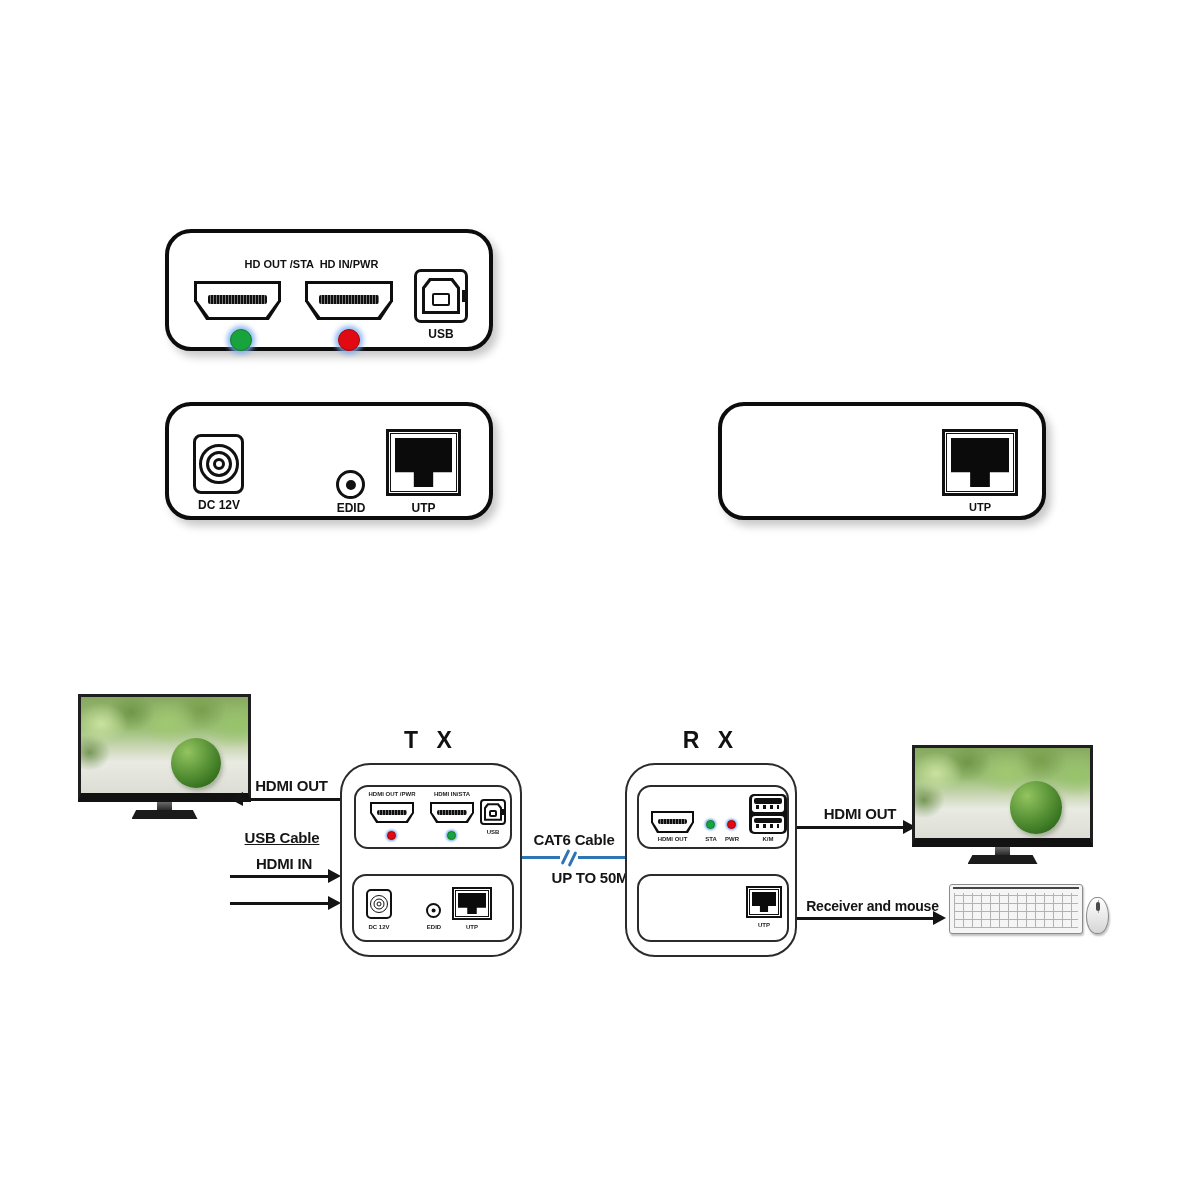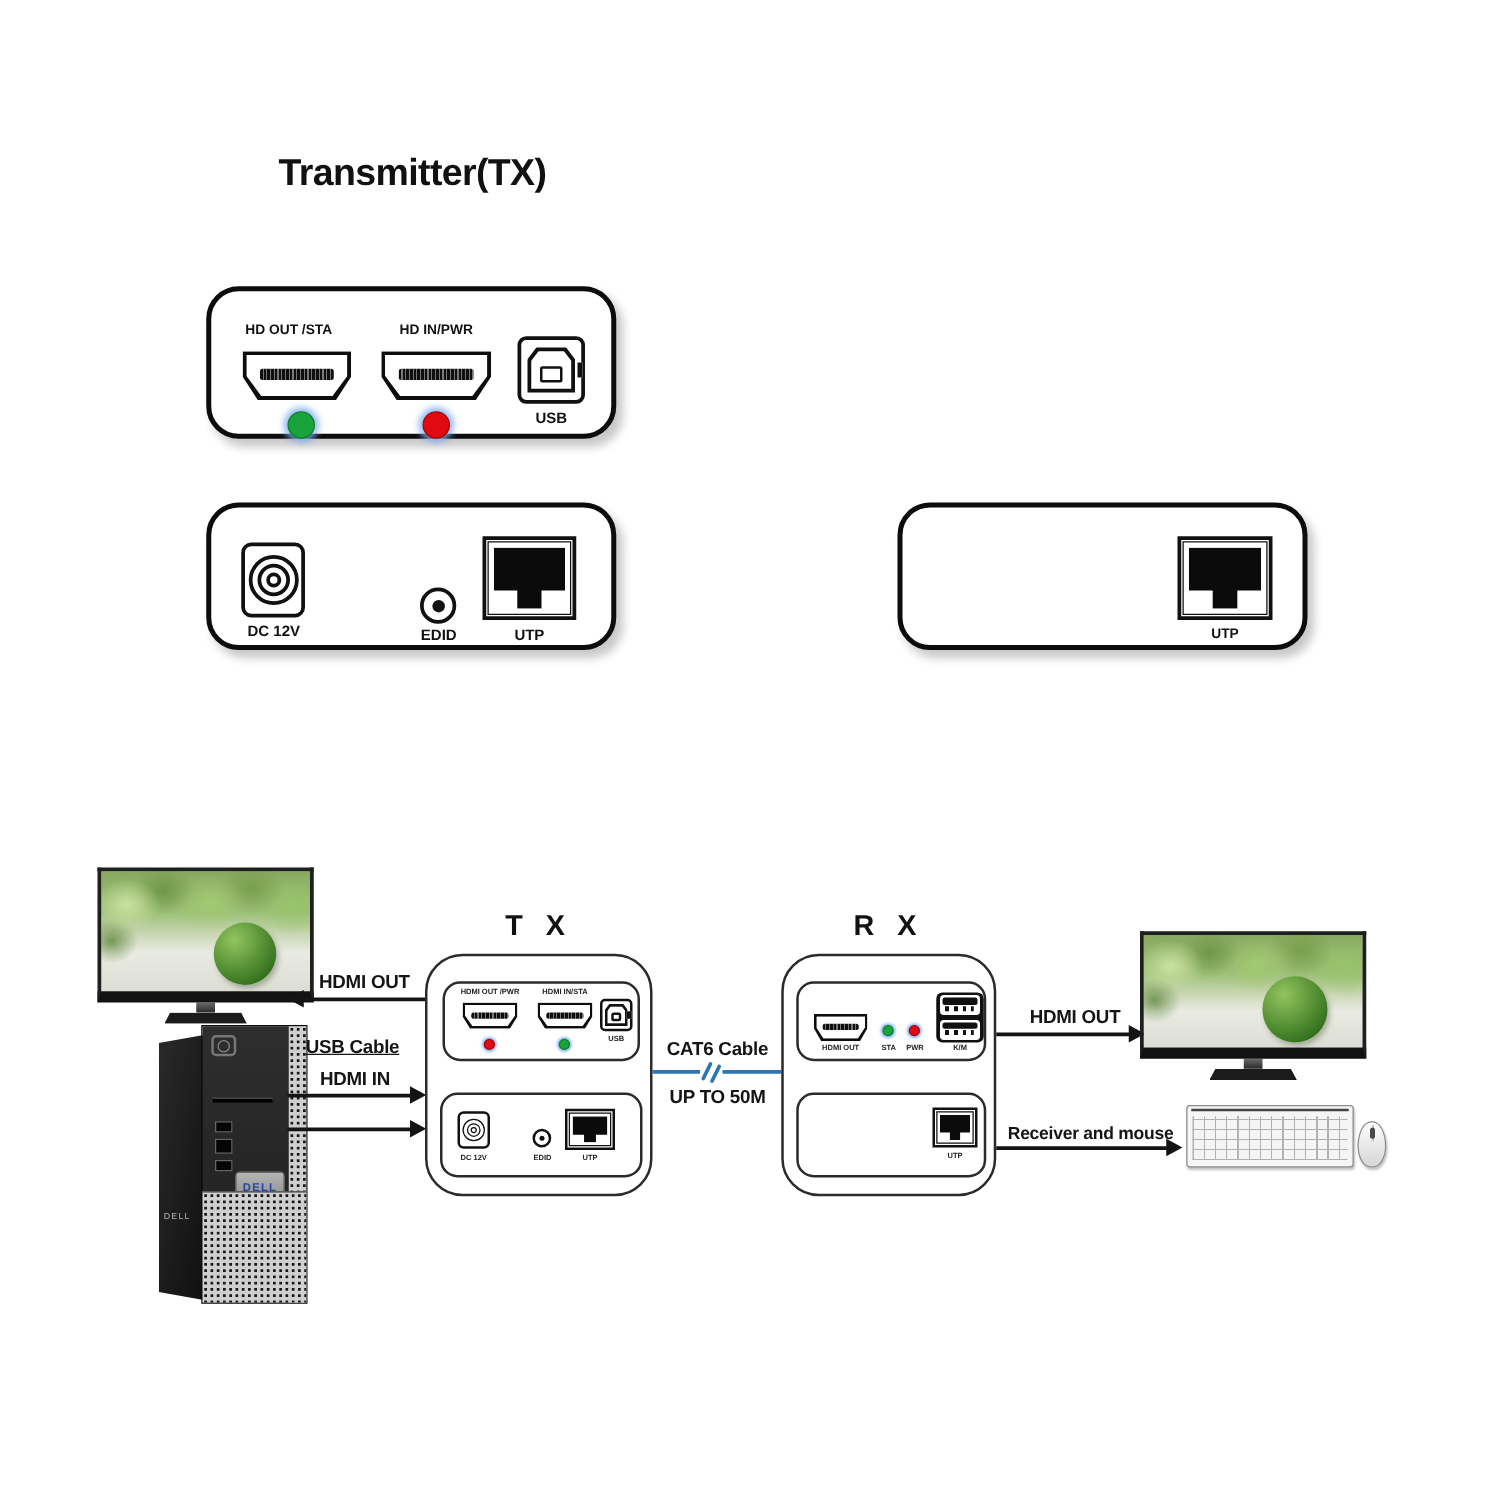--- a/index.html
+++ b/index.html
@@ -147,24 +147,23 @@
          border-radius:48% 48% 46% 46% / 55% 55% 48% 48%;box-sizing:border-box;
          box-shadow:1px 2px 2px rgba(0,0,0,0.25);}
   .mouse-wheel{position:absolute;left:50%;top:4px;transform:translateX(-50%);width:4px;height:9px;background:#4a4a4a;border-radius:2px;}
   .mouse-line{position:absolute;left:50%;top:2px;width:1px;height:13px;background:#aaa;}
 </style>
 </head>
 <body>
 
 <div id="stage">
 
-  <div class="abs big-title ctr" style="left:185px;top:122px;width:290px;">Transmitter(TX)</div>
 
   <div class="panel" style="left:165px;top:229px;width:328px;height:122px;">
-    <div class="port-lbl" style="left:2px;top:25px;width:120px;">HD OUT /STA</div>
+    <div class="port-lbl" style="left:25px;top:25px;width:120px;text-align:right;">HD OUT /STA</div>
     <div class="hdmi" style="left:25px;top:48px;width:87px;height:39px;">
       <div class="hdmi-body"></div>
         <div class="hdmi-inner"></div>
         <div class="hdmi-slot"></div>
     </div>
     <div class="led led-green" style="left:61px;top:96px;width:22px;height:22px;"></div>
 
     <div class="port-lbl" style="left:120px;top:25px;width:120px;">HD IN/PWR</div>
     <div class="hdmi" style="left:136px;top:48px;width:88px;height:39px;">
       <div class="hdmi-body"></div>
@@ -215,34 +214,20 @@
   </div>
 
   <div class="monitor" style="left:78px;top:694px;width:173px;">
     <div class="screen" style="width:167px;height:96px;">
       <div class="lime"></div>
     </div>
     <div class="mon-neck"></div>
     <div class="mon-base" style="width:66px;"></div>
   </div>
 
-  <div class="pc" style="left:127px;top:820px;width:119px;height:223px;">
-    <div class="pc-side"></div>
-    <div class="pc-side-txt">DELL</div>
-    <div class="pc-front">
-      <div class="pc-mesh-strip mesh"></div>
-      <div class="pc-power"></div>
-      <div class="pc-slot"></div>
-      <div class="pc-port" style="left:10px;top:76px;width:14px;height:9px;"></div>
-      <div class="pc-port" style="left:10px;top:90px;width:14px;height:12px;"></div>
-      <div class="pc-port" style="left:10px;top:107px;width:14px;height:9px;"></div>
-      <div class="pc-badge">DELL</div>
-      <div class="pc-mesh-bottom mesh"></div>
-    </div>
-  </div>
 
   <div class="flow-lbl" style="left:243px;top:777px;width:97px;">HDMI OUT</div>
   <div class="ah-l" style="left:230px;top:792px;"></div>
   <div class="hline" style="left:242px;top:798px;width:98px;"></div>
 
   <div class="flow-lbl" style="left:234px;top:855px;width:100px;">HDMI IN</div>
   <div class="hline" style="left:230px;top:875px;width:100px;"></div>
   <div class="ah-r" style="left:328px;top:869px;"></div>
 
   <div class="flow-lbl" style="left:230px;top:829px;width:104px;text-decoration:underline;">USB Cable</div>
@@ -293,21 +278,21 @@
       </div>
       <div class="mini-lbl" style="left:98px;top:48px;width:40px;">UTP</div>
     </div>
   </div>
 
   <div class="flow-lbl" style="left:523px;top:831px;width:102px;">CAT6 Cable</div>
   <div class="catline" style="left:522px;top:856px;width:103px;"></div>
   <div class="brk-gap" style="left:560px;top:848px;width:18px;height:19px;"></div>
   <div class="brk" style="left:564px;top:849px;"></div>
   <div class="brk" style="left:571px;top:851px;"></div>
-  <div class="flow-lbl" style="left:520px;top:869px;width:108px;">UP TO 50M</div>
+  <div class="flow-lbl" style="left:536px;top:869px;width:108px;">UP TO 50M</div>
 
   <div class="dbox-title" style="left:661px;top:727px;width:100px;">R X</div>
   <div class="dbox" style="left:625px;top:763px;width:172px;height:194px;">
     <div class="dsub" style="left:10px;top:20px;width:152px;height:64px;">
       <div class="hdmi hdmi-sm" style="left:12px;top:24px;width:43px;height:22px;">
         <div class="hdmi-body"></div>
           <div class="hdmi-inner"></div>
           <div class="hdmi-slot"></div>
       </div>
       <div class="mini-lbl" style="left:5px;top:49px;width:57px;">HDMI OUT</div>

